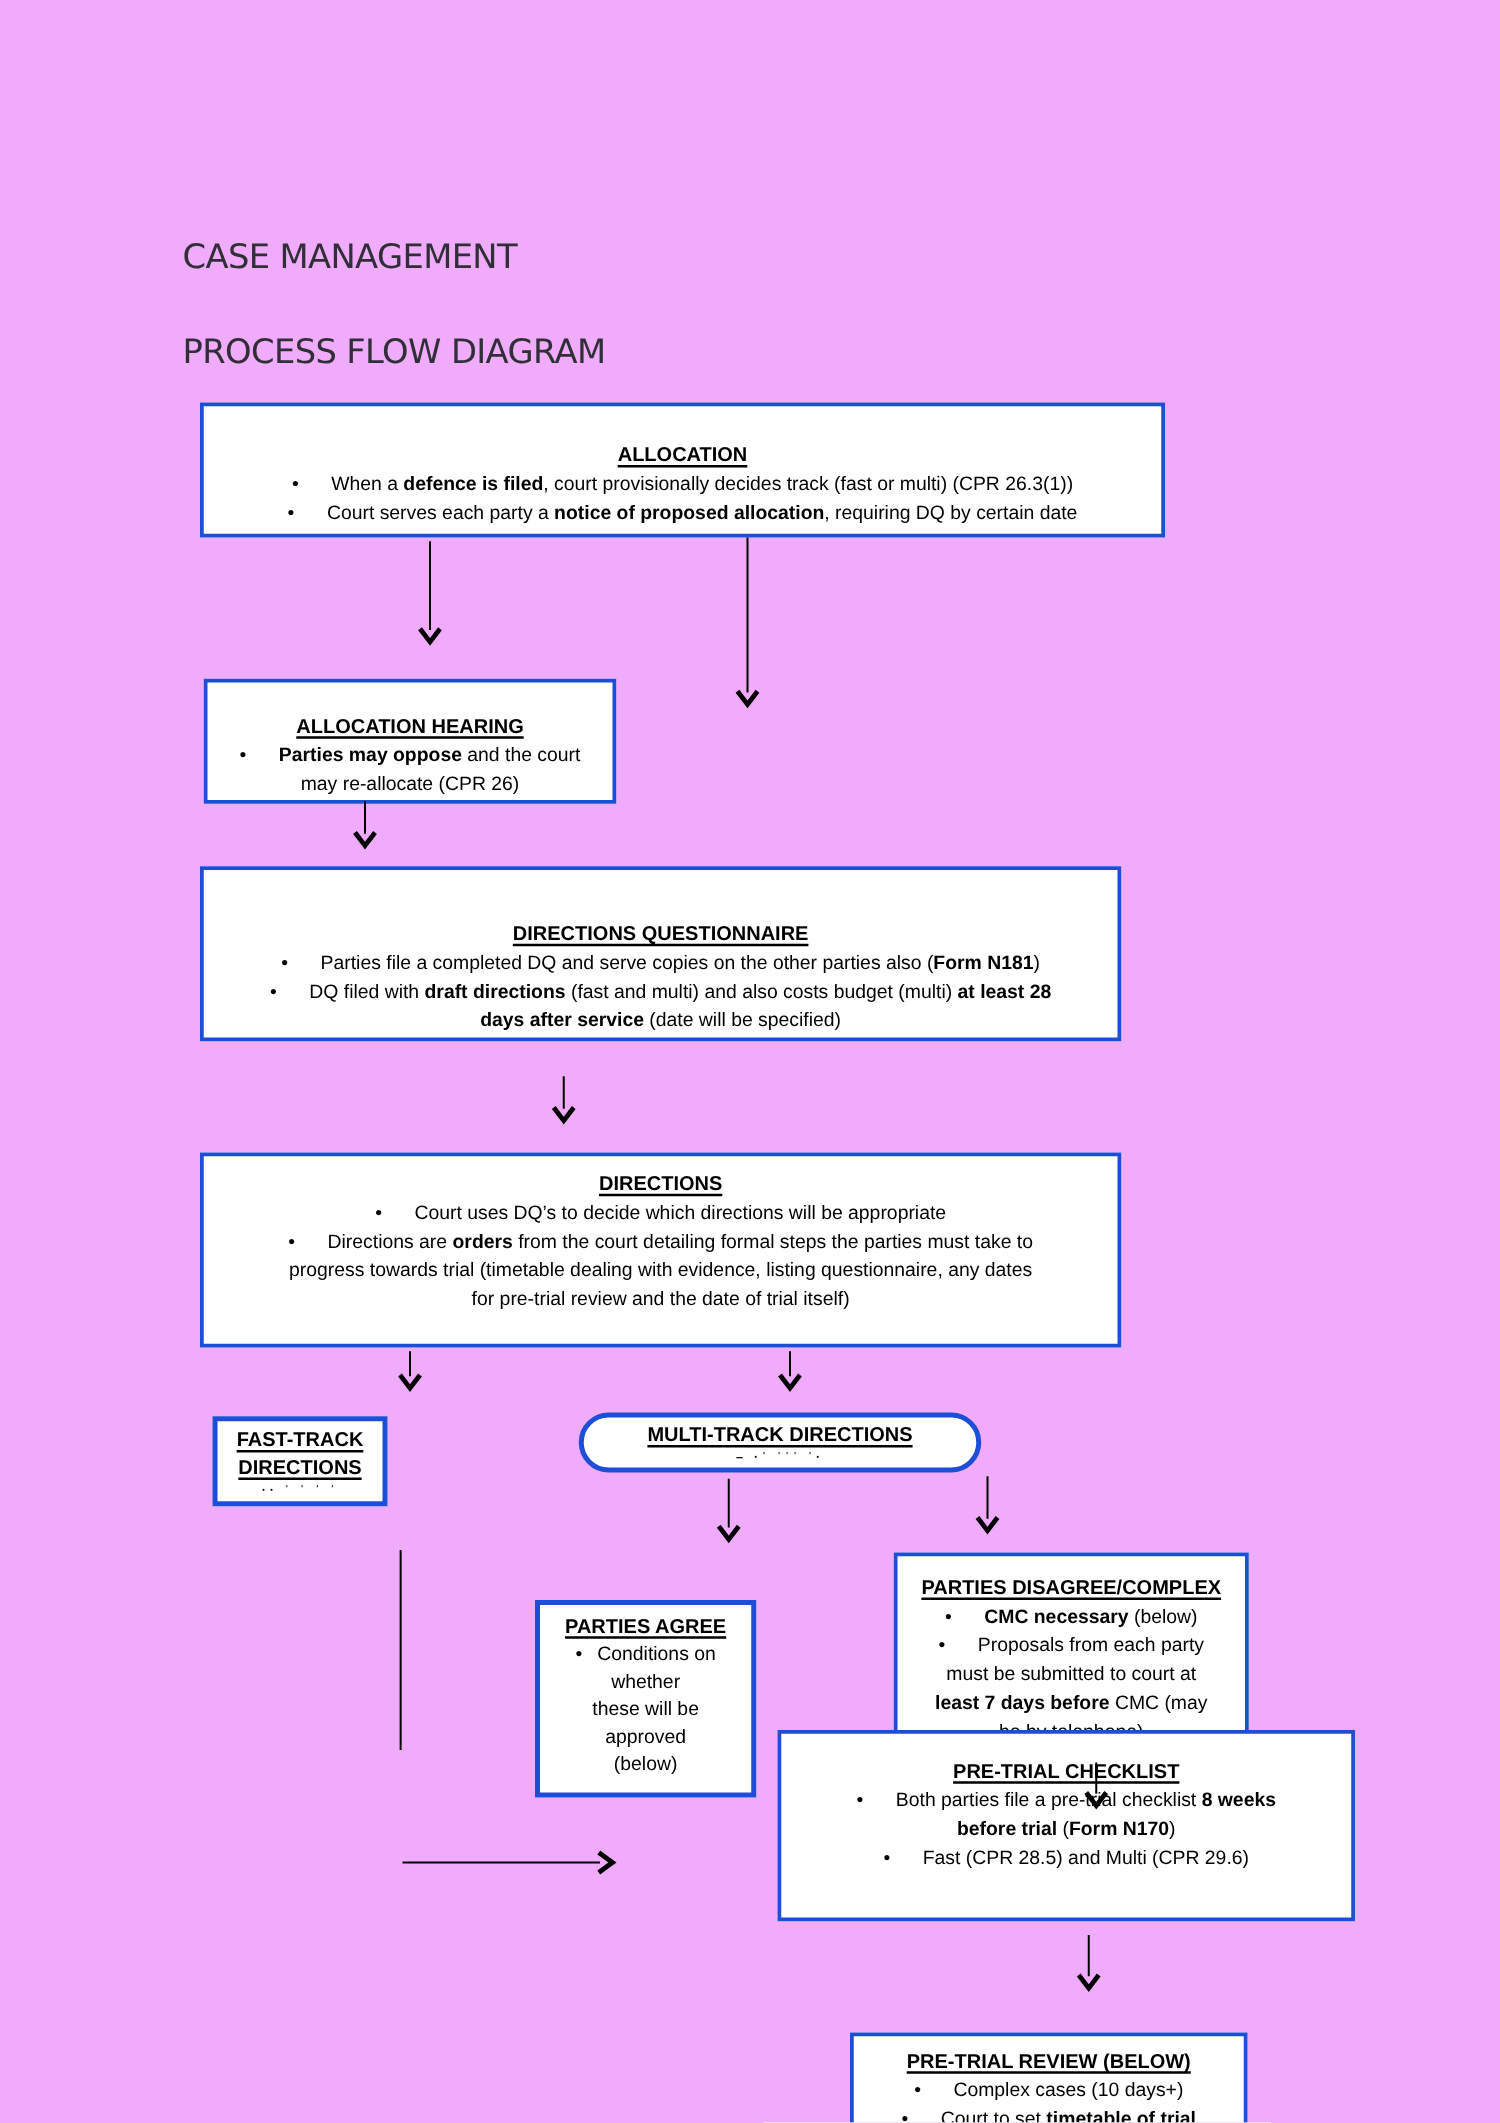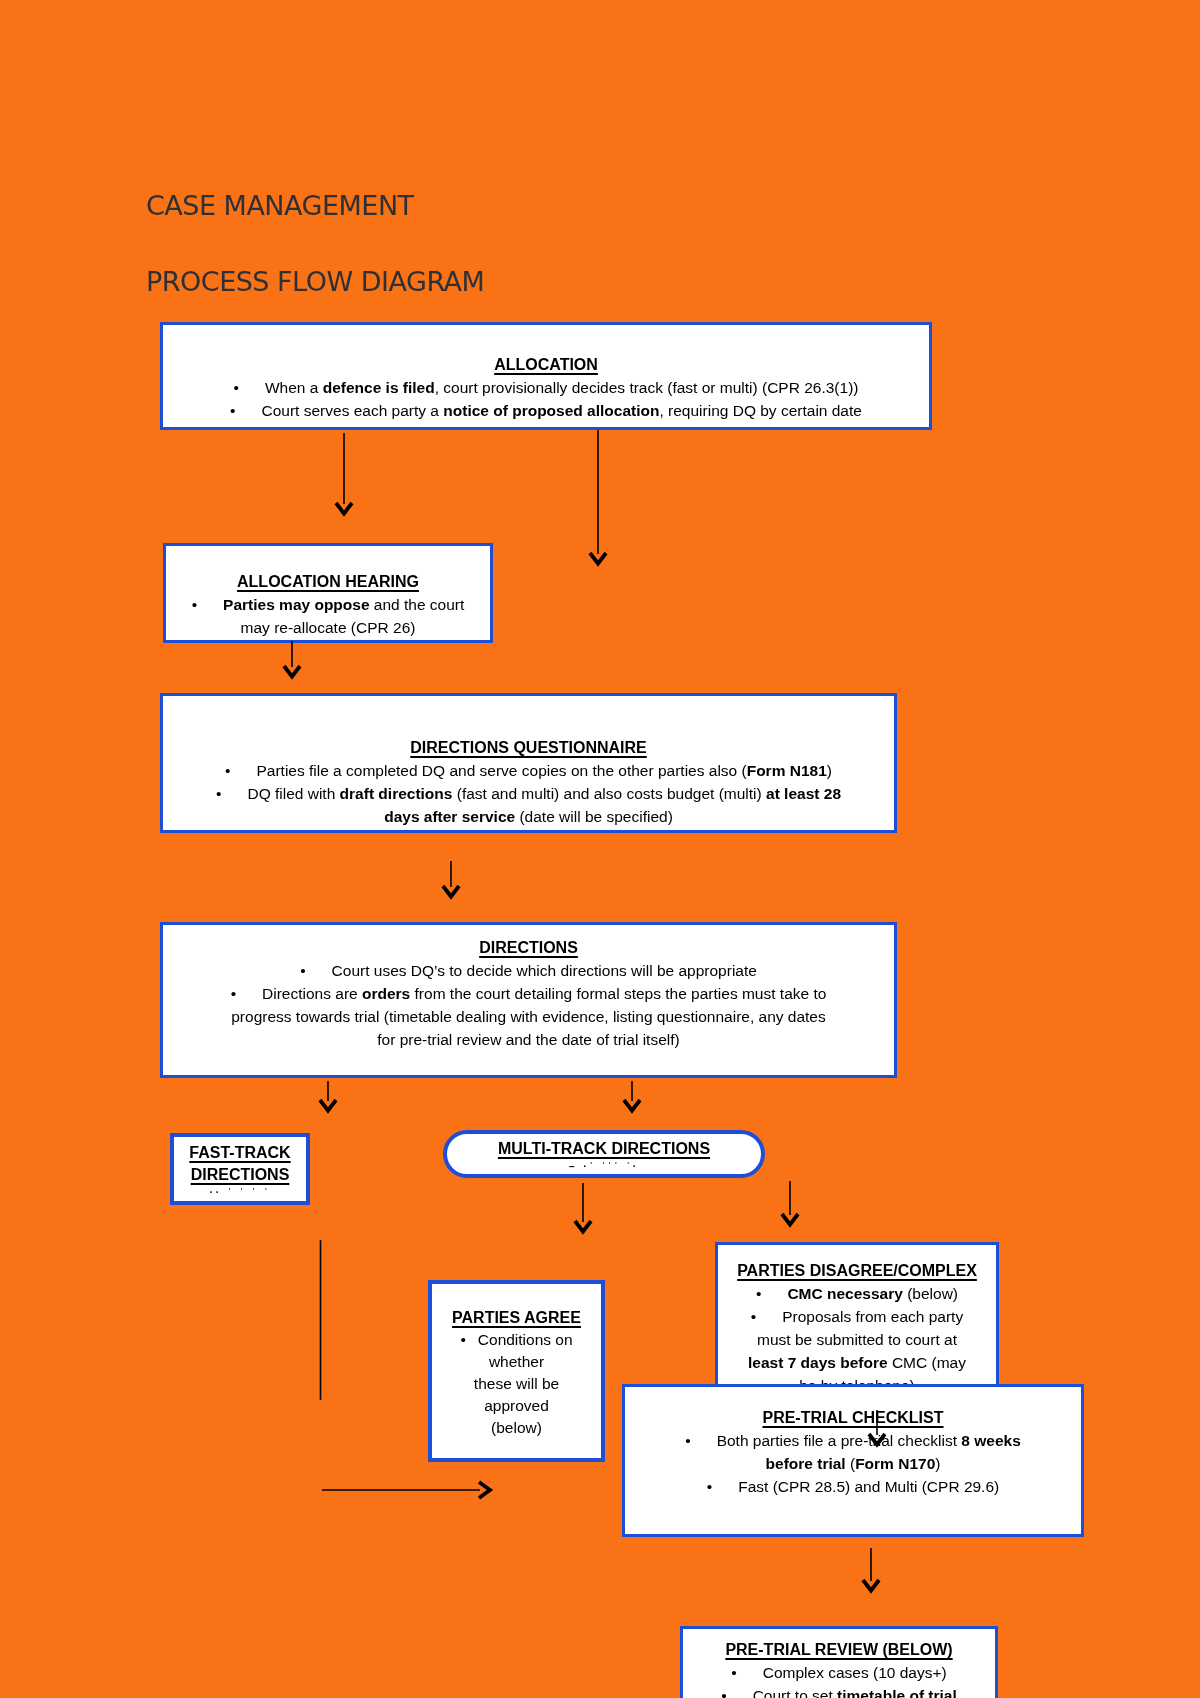--- a/index.html
+++ b/index.html
@@ -1,17 +1,17 @@
 <!DOCTYPE html>
 <html><head>
 <meta charset="utf-8">
 <style>
   html,body{margin:0;padding:0;background:#ffffff;}
   .page{
-    position:relative;width:1200px;height:1698px;background:#f97316;overflow:hidden;
+    position:relative;width:1200px;height:1698px;background:#f0abfc;overflow:hidden;
     font-family:"Liberation Sans",sans-serif;color:#000;
   }
   .doc-title{
     position:absolute;left:146px;font-size:27px;letter-spacing:-0.5px;color:#2f2f36;
     font-family:"DejaVu Sans",sans-serif;font-weight:400;
   }
   #t1{top:190px}
   #t2{top:266px}
 
   .box{
@@ -26,22 +26,22 @@
   .bullet-row{white-space:pre-line;}
   .bullet-dot{margin-right:26px;}
   .narrow .bullet-dot{margin-right:12px;}
   .marks{font-size:10px;line-height:13px;letter-spacing:3px;font-weight:bold;color:#000;}
 
   #box-allocation{left:160px;top:322px;width:772px;height:108px;padding-top:28px;}
   #box-allocation-hearing{left:163px;top:543px;width:330px;height:100px;padding-top:24px;}
   #box-dq{left:160px;top:693px;width:737px;height:140px;padding-top:40px;}
   #box-directions{left:160px;top:922px;width:737px;height:156px;padding-top:11px;}
   #box-fast{left:170px;top:1133px;width:140px;height:72px;padding-top:5px;border-width:4px;line-height:22px;}
-  #box-multi{left:443px;top:1130px;width:322px;height:48px;padding-top:4px;border-width:4px;line-height:22px;border-radius:24px;}
-  #box-agree{left:428px;top:1280px;width:177px;height:182px;padding-top:23px;border-width:4px;line-height:22px;}
+  #box-multi{left:463px;top:1130px;width:322px;height:48px;padding-top:4px;border-width:4px;line-height:22px;border-radius:24px;}
+  #box-agree{left:428px;top:1280px;width:177px;height:158px;padding-top:7px;border-width:4px;line-height:22px;}
   #box-disagree{left:715px;top:1242px;width:284px;height:198px;padding-top:14px;}
   #box-checklist{left:622px;top:1384px;width:462px;height:153px;padding-top:19px;}
   #box-review{left:680px;top:1626px;width:318px;height:92px;padding-top:9px;}
 
   .arr{position:absolute;z-index:5;overflow:visible;}
   .arr line,.arr path{stroke:#000;}
 </style>
 </head>
 <body>
 

